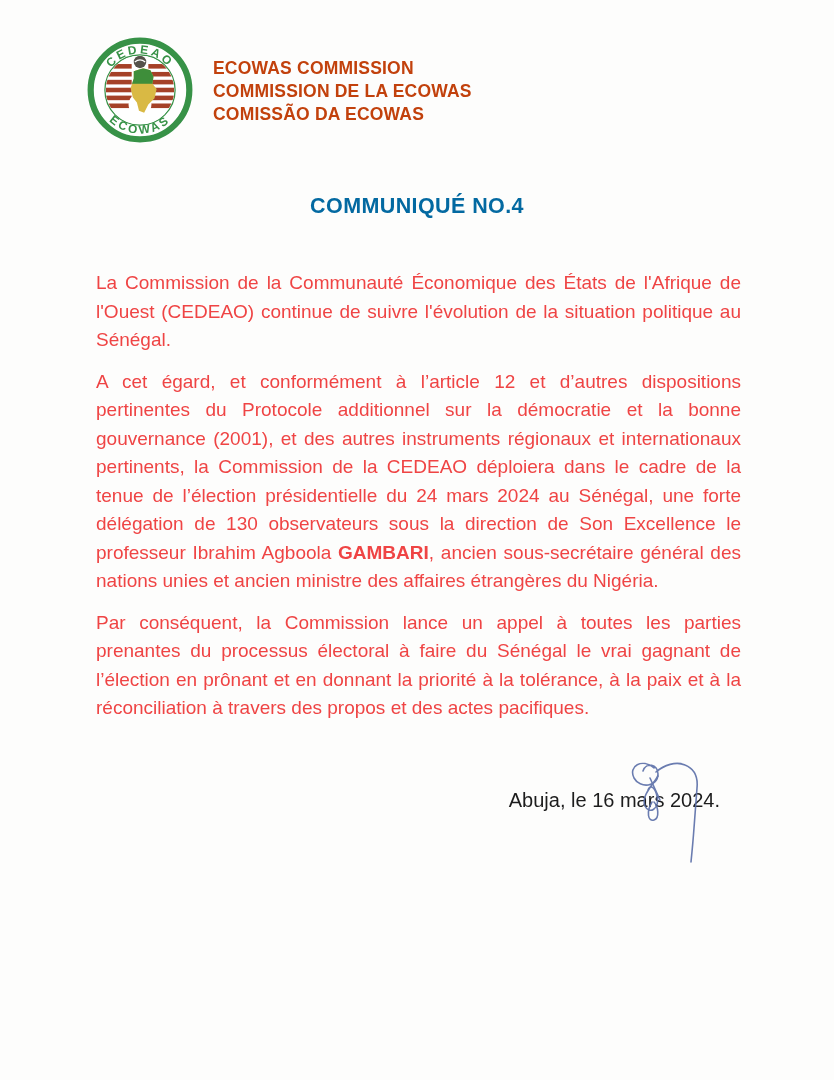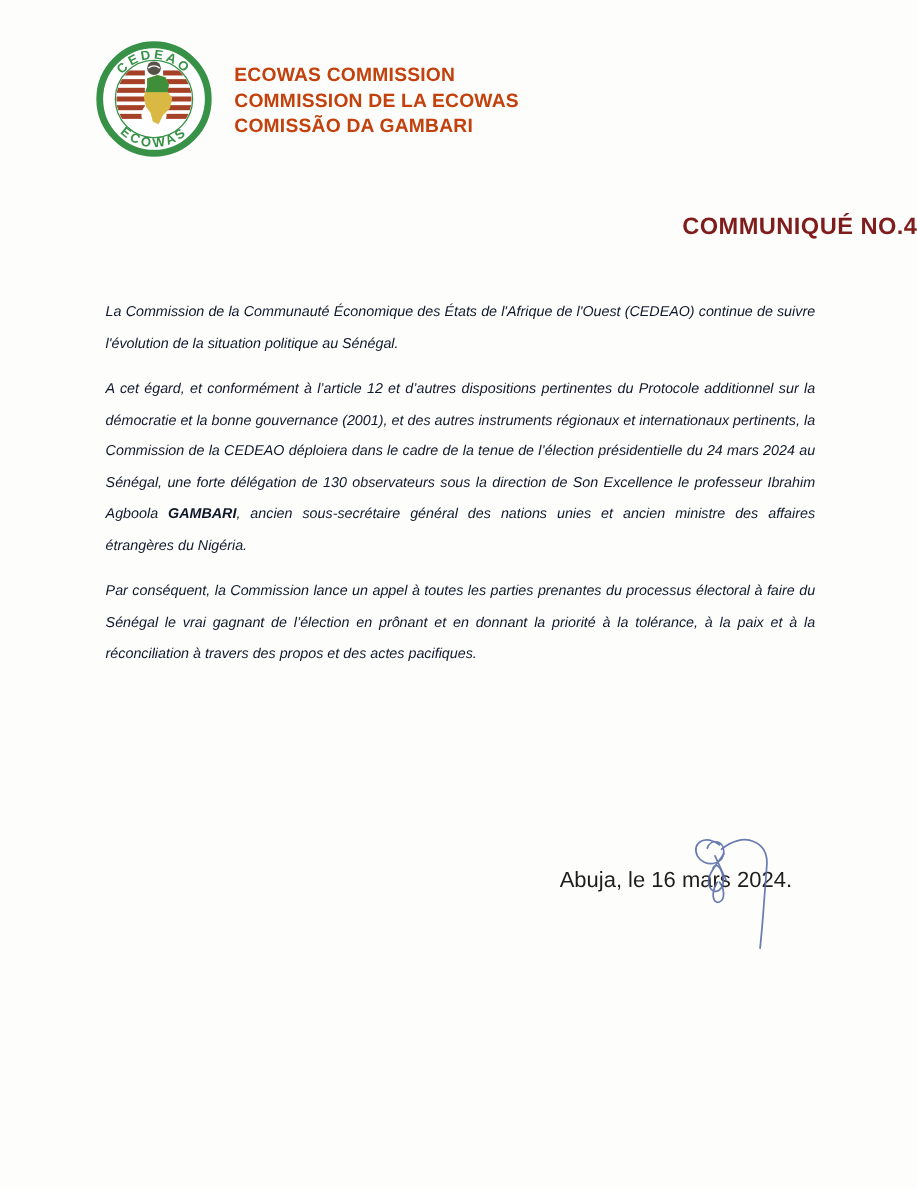--- a/index.html
+++ b/index.html
@@ -16,31 +16,30 @@
   .logo-wrap{position:absolute;left:86px;top:36px;width:108px;height:108px;}
   .org-names{
     position:absolute;left:213px;top:57px;
     font-size:17.5px;line-height:23px;font-weight:bold;
     letter-spacing:0.2px;
     color:#c2410c;
   }
   
   .doc-title{
     position:absolute;left:0;top:194px;width:100%;
-    text-align:right;
-    font-size:21.5px;font-weight:bold;color:#7f1d1d;
+    text-align:center;
+    font-size:21.5px;font-weight:bold;color:#0369a1;
     letter-spacing:0.4px;
   }
   
   .content{
     position:absolute;left:96px;top:269px;width:645px;
-    font-size:13px;line-height:28.5px;
+    font-size:19px;line-height:28.5px;
     text-align:justify;
-    color:#0f172a;
-    font-style:italic;
+    color:#ef4444;
   }
   .content p{margin:0 0 13px 0;}
   .content .b{font-weight:bold;margin-top:15px;}
   
   .dateline{
     position:absolute;right:114px;top:789px;
     font-size:20px;color:#1d1d1d;
   }
   .signature{
     position:absolute;left:608px;top:756px;width:122px;height:122px;
@@ -102,21 +101,21 @@
       </text>
       <text font-family="Liberation Sans, sans-serif" font-size="11.5" font-weight="bold" fill="#379247" letter-spacing="2.5">
         <textPath href="#arcBottom" startOffset="50%" text-anchor="middle">ECOWAS</textPath>
       </text>
     </svg>
   </div>
 
   <div class="org-names">
     <div>ECOWAS COMMISSION</div>
     <div>COMMISSION DE LA ECOWAS</div>
-    <div>COMISSÃO DA GAMBARI</div>
+    <div>COMISSÃO DA ECOWAS</div>
   </div>
 
   <div class="doc-title">COMMUNIQUÉ NO.4</div>
 
   <div class="content">
     <p>La Commission de la Communauté Économique des États de l'Afrique de l'Ouest (CEDEAO) continue de suivre l'évolution de la situation politique au Sénégal.</p>
     <p><span>A cet égard, et conformément à l’article 12 et d’autres dispositions pertinentes du Protocole additionnel sur la démocratie et la bonne gouvernance (2001), et des autres instruments régionaux et internationaux pertinents, la Commission de la CEDEAO déploiera dans le cadre de la tenue de l’élection présidentielle du 24 mars 2024 au Sénégal, une forte délégation de 130 observateurs sous la direction de Son Excellence le professeur Ibrahim Agboola </span><span class="b">GAMBARI</span><span>, ancien sous-secrétaire général des nations unies et ancien ministre des affaires étrangères du Nigéria.</span></p>
     <p>Par conséquent, la Commission lance un appel à  toutes les parties prenantes du processus électoral à faire du Sénégal le vrai gagnant de l’élection en prônant et en donnant la priorité à la tolérance, à la paix et à la réconciliation à travers des propos et des actes pacifiques.</p>
   </div>
 

